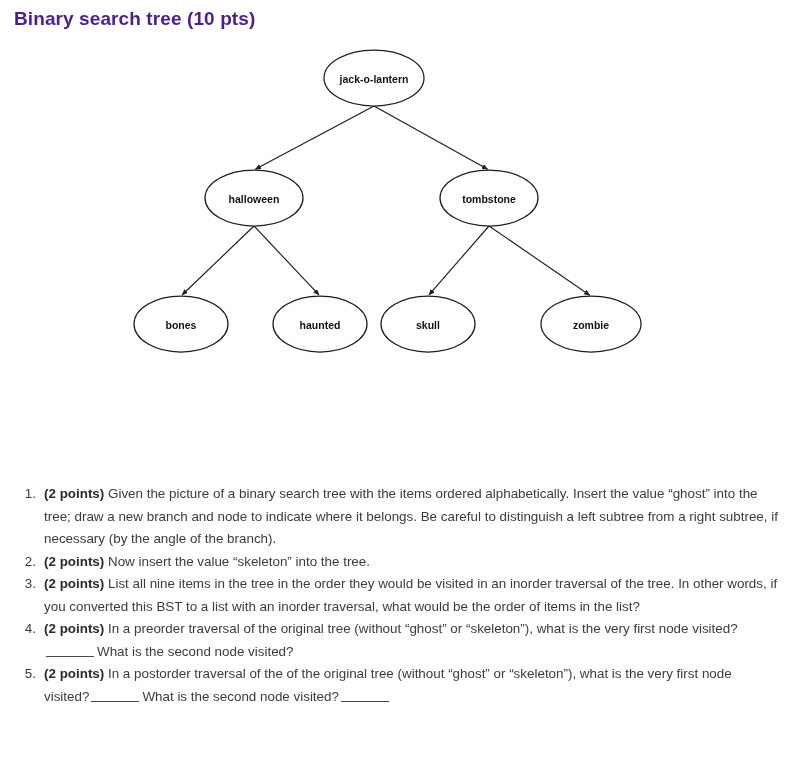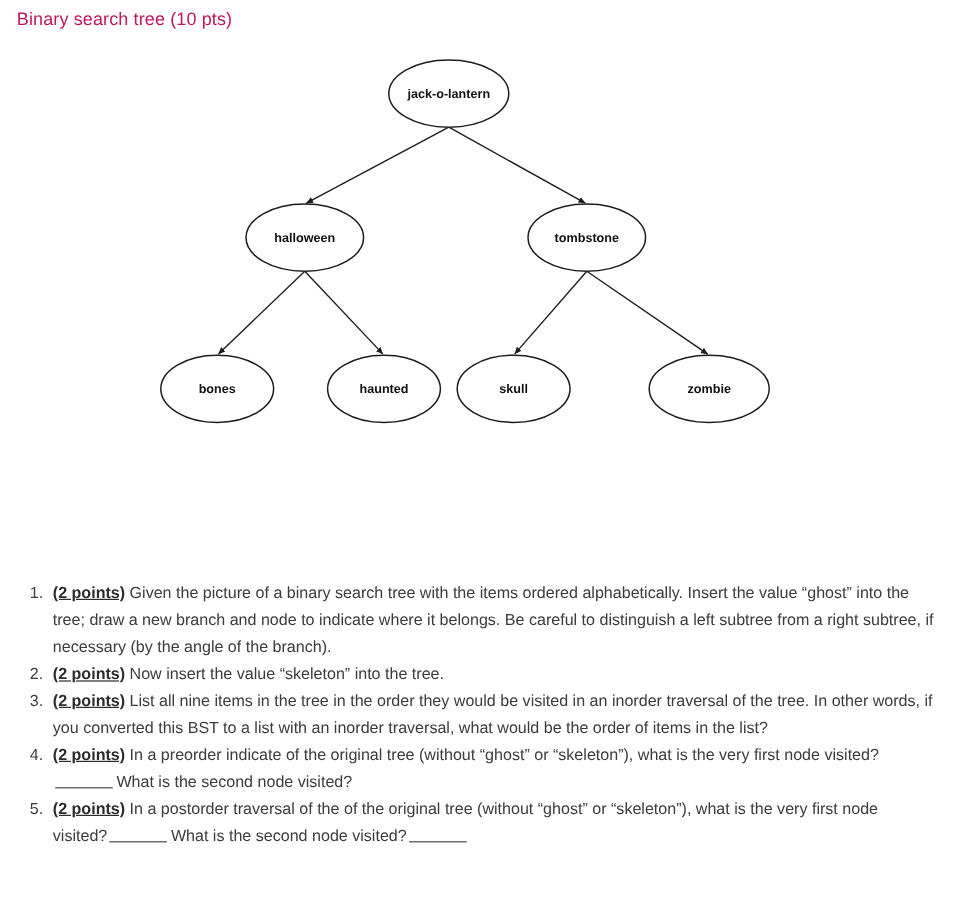--- a/index.html
+++ b/index.html
@@ -16,23 +16,23 @@
     font-family: "Liberation Sans", sans-serif;
     color: #3a3a3a;
     -webkit-font-smoothing: antialiased;
   }
 
   
   #page-heading {
     position: absolute;
     left: 14px;
     top: 8px;
-    font-size: 15px;
-    font-weight: normal;
-    color: #be185d;
+    font-size: 19px;
+    font-weight: bold;
+    color: #4c1d95;
     letter-spacing: 0.1px;
   }
 
   
   #tree-figure {
     position: absolute;
     left: 0;
     top: 36px;
     width: 795px;
     height: 340px;
@@ -83,21 +83,20 @@
     position: absolute;
     left: 0;
     top: 0;
     width: 20px;
     text-align: right;
     color: #3c3c3c;
   }
   .q-points {
     font-weight: bold;
     color: #2b2b2b;
-    text-decoration: underline;
   }
   .q-text {
     color: #3c3c3c;
   }
   .blank-line {
     display: inline-block;
     border-bottom: 1.1px solid #4a4a4a;
     width: 48px;
     height: 13px;
     margin: 0 3px -1px 2px;
@@ -153,15 +152,15 @@
           <text x="591" y="288.5" class="node-label">zombie</text>
         </g>
       </g>
   </svg>
 </div>
 
 <ol id="question-list">
     <li class="q-item"><span class="q-num">1.</span><span class="q-points">(2 points)</span><span class="q-text"> Given the picture of a binary search tree with the items ordered alphabetically. Insert the value “ghost” into the tree; draw a new branch and node to indicate where it belongs. Be careful to distinguish a left subtree from a right subtree, if necessary (by the angle of the branch).</span></li>
     <li class="q-item"><span class="q-num">2.</span><span class="q-points">(2 points)</span><span class="q-text"> Now insert the value “skeleton” into the tree.</span></li>
     <li class="q-item"><span class="q-num">3.</span><span class="q-points">(2 points)</span><span class="q-text"> List all nine items in the tree in the order they would be visited in an inorder traversal of the tree. In other words, if you converted this BST to a list with an inorder traversal, what would be the order of items in the list?</span></li>
-    <li class="q-item"><span class="q-num">4.</span><span class="q-points">(2 points)</span><span class="q-text"> In a preorder indicate of the original tree (without “ghost” or “skeleton”), what is the very first node visited?</span><span class="blank-line"></span><span class="q-text">What is the second node visited?</span></li>
+    <li class="q-item"><span class="q-num">4.</span><span class="q-points">(2 points)</span><span class="q-text"> In a preorder traversal of the original tree (without “ghost” or “skeleton”), what is the very first node visited?</span><span class="blank-line"></span><span class="q-text">What is the second node visited?</span></li>
     <li class="q-item"><span class="q-num">5.</span><span class="q-points">(2 points)</span><span class="q-text"> In a postorder traversal of the of the original tree (without “ghost” or “skeleton”), what is the very first node visited?</span><span class="blank-line"></span><span class="q-text">What is the second node visited?</span><span class="blank-line"></span></li>
   </ol>
 
 </body></html>

